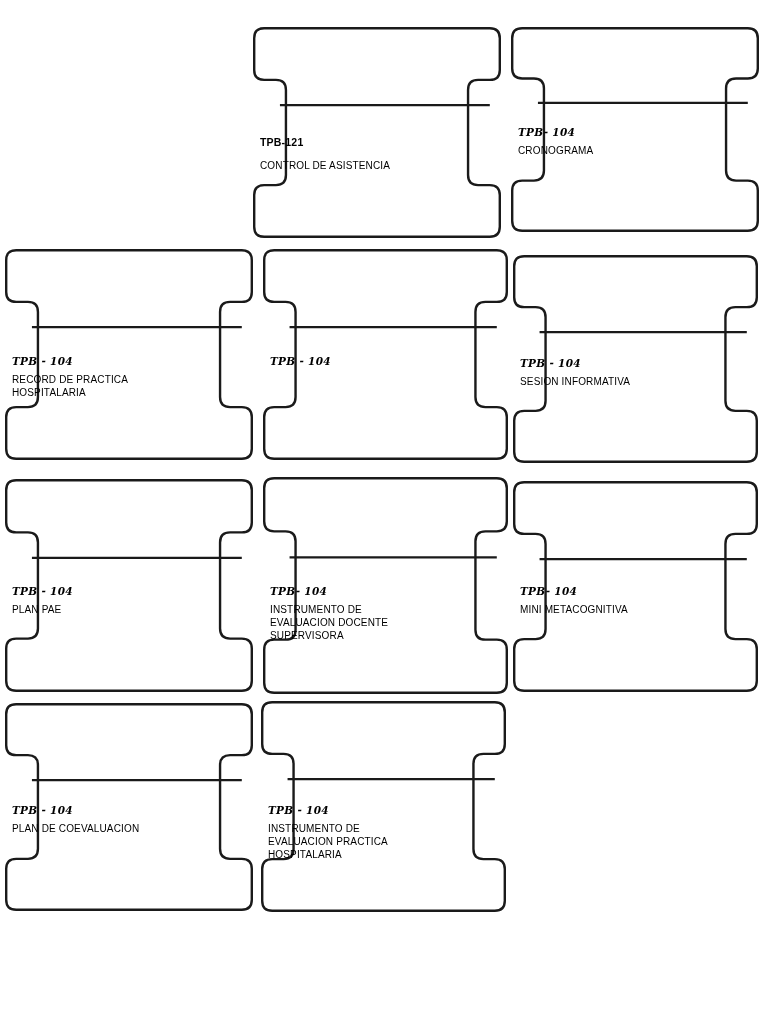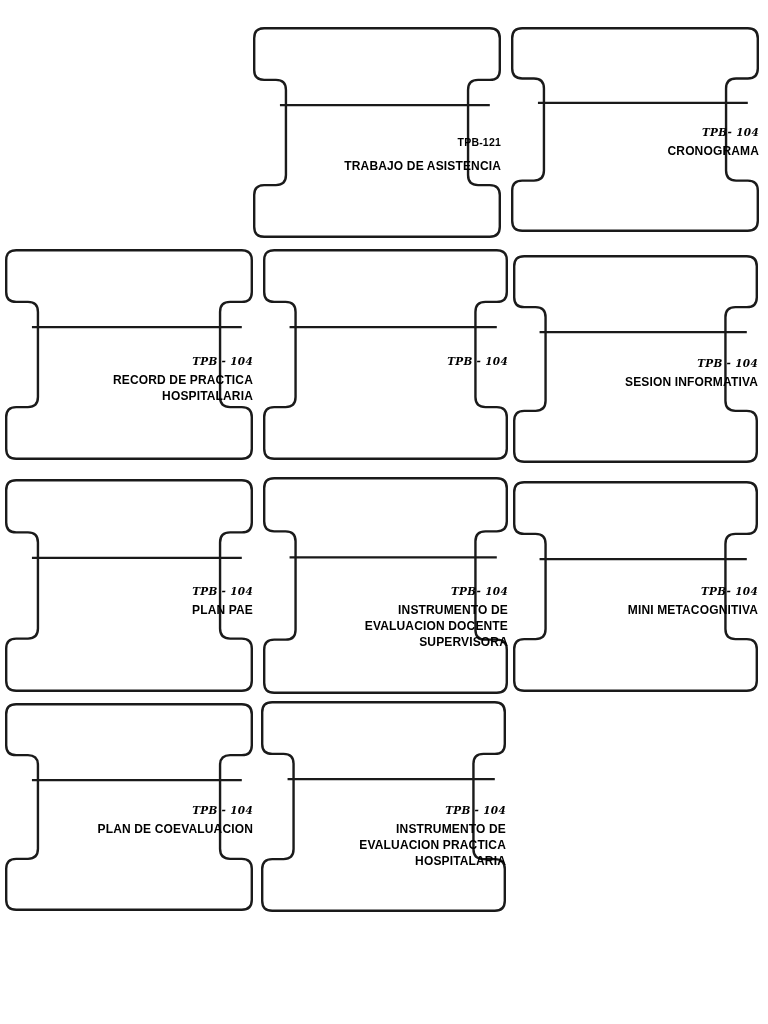--- a/index.html
+++ b/index.html
@@ -42,23 +42,23 @@
     stroke-width: 2.4;
     stroke-linejoin: round;
   }
   .card-divider {
     stroke: #1a1a1a;
     stroke-width: 2.2;
     fill: none;
   }
   .card-label {
     position: absolute;
-    left: 0;
+    left: 7px;
     width: 100%;
-    text-align: right;
+    text-align: left;
     color: #000000;
     line-height: 1.32;
     pointer-events: none;
   }
   .code {
     display: block;
     font-family: "DejaVu Serif", "Liberation Serif", serif;
     font-weight: bold;
     font-style: italic;
     font-size: 10.5px;
@@ -68,38 +68,38 @@
   .code.plain {
     font-family: "Liberation Sans", sans-serif;
     font-style: normal;
     font-size: 10.5px;
     letter-spacing: 0.2px;
     margin-bottom: 9px;
   }
   .title {
     display: block;
     font-family: "Liberation Sans", sans-serif;
-    font-weight: bold;
-    font-size: 12px;
+    font-weight: normal;
+    font-size: 10px;
     letter-spacing: 0.15px;
     white-space: pre-line;
   }
 </style>
 </head>
 <body>
 
 <div id="sheet">
     <div class="card" style="left: 253px; top: 27px; width: 248px; height: 211px;">
       <svg class="card-svg" viewBox="0 0 248 211" preserveAspectRatio="none">
         <path class="card-shape" d="M 11.20 1.20 L 236.80 1.20 Q 246.80 1.20 246.80 11.20 L 246.80 42.90 Q 246.80 52.90 236.80 52.90 L 225.06 52.90 Q 215.06 52.90 215.06 62.90 L 215.06 148.11 Q 215.06 158.11 225.06 158.11 L 236.80 158.11 Q 246.80 158.11 246.80 168.11 L 246.80 199.80 Q 246.80 209.80 236.80 209.80 L 11.20 209.80 Q 1.20 209.80 1.20 199.80 L 1.20 168.11 Q 1.20 158.11 11.20 158.11 L 22.94 158.11 Q 32.94 158.11 32.94 148.11 L 32.94 62.90 Q 32.94 52.90 22.94 52.90 L 11.20 52.90 Q 1.20 52.90 1.20 42.90 L 1.20 11.20 Q 1.20 1.20 11.20 1.20 Z"></path>
         <path class="card-divider" d="M 26.94 78.15 L 236.80 78.15"></path>
       </svg>
       <div class="card-label" style="top: 109px;">
         <span class="code plain">TPB-121</span>
-        <span class="title">TRABAJO DE ASISTENCIA</span>
+        <span class="title">CONTROL DE ASISTENCIA</span>
       </div>
     </div>
     <div class="card" style="left: 511px; top: 27px; width: 248px; height: 205px;">
       <svg class="card-svg" viewBox="0 0 248 205" preserveAspectRatio="none">
         <path class="card-shape" d="M 11.20 1.20 L 236.80 1.20 Q 246.80 1.20 246.80 11.20 L 246.80 41.43 Q 246.80 51.43 236.80 51.43 L 225.06 51.43 Q 215.06 51.43 215.06 61.43 L 215.06 143.58 Q 215.06 153.58 225.06 153.58 L 236.80 153.58 Q 246.80 153.58 246.80 163.58 L 246.80 193.80 Q 246.80 203.80 236.80 203.80 L 11.20 203.80 Q 1.20 203.80 1.20 193.80 L 1.20 163.58 Q 1.20 153.58 11.20 153.58 L 22.94 153.58 Q 32.94 153.58 32.94 143.58 L 32.94 61.43 Q 32.94 51.43 22.94 51.43 L 11.20 51.43 Q 1.20 51.43 1.20 41.43 L 1.20 11.20 Q 1.20 1.20 11.20 1.20 Z"></path>
         <path class="card-divider" d="M 26.94 75.94 L 236.80 75.94"></path>
       </svg>
       <div class="card-label" style="top: 99px;">
         <span class="code">TPB- 104</span>
         <span class="title">CRONOGRAMA</span>

